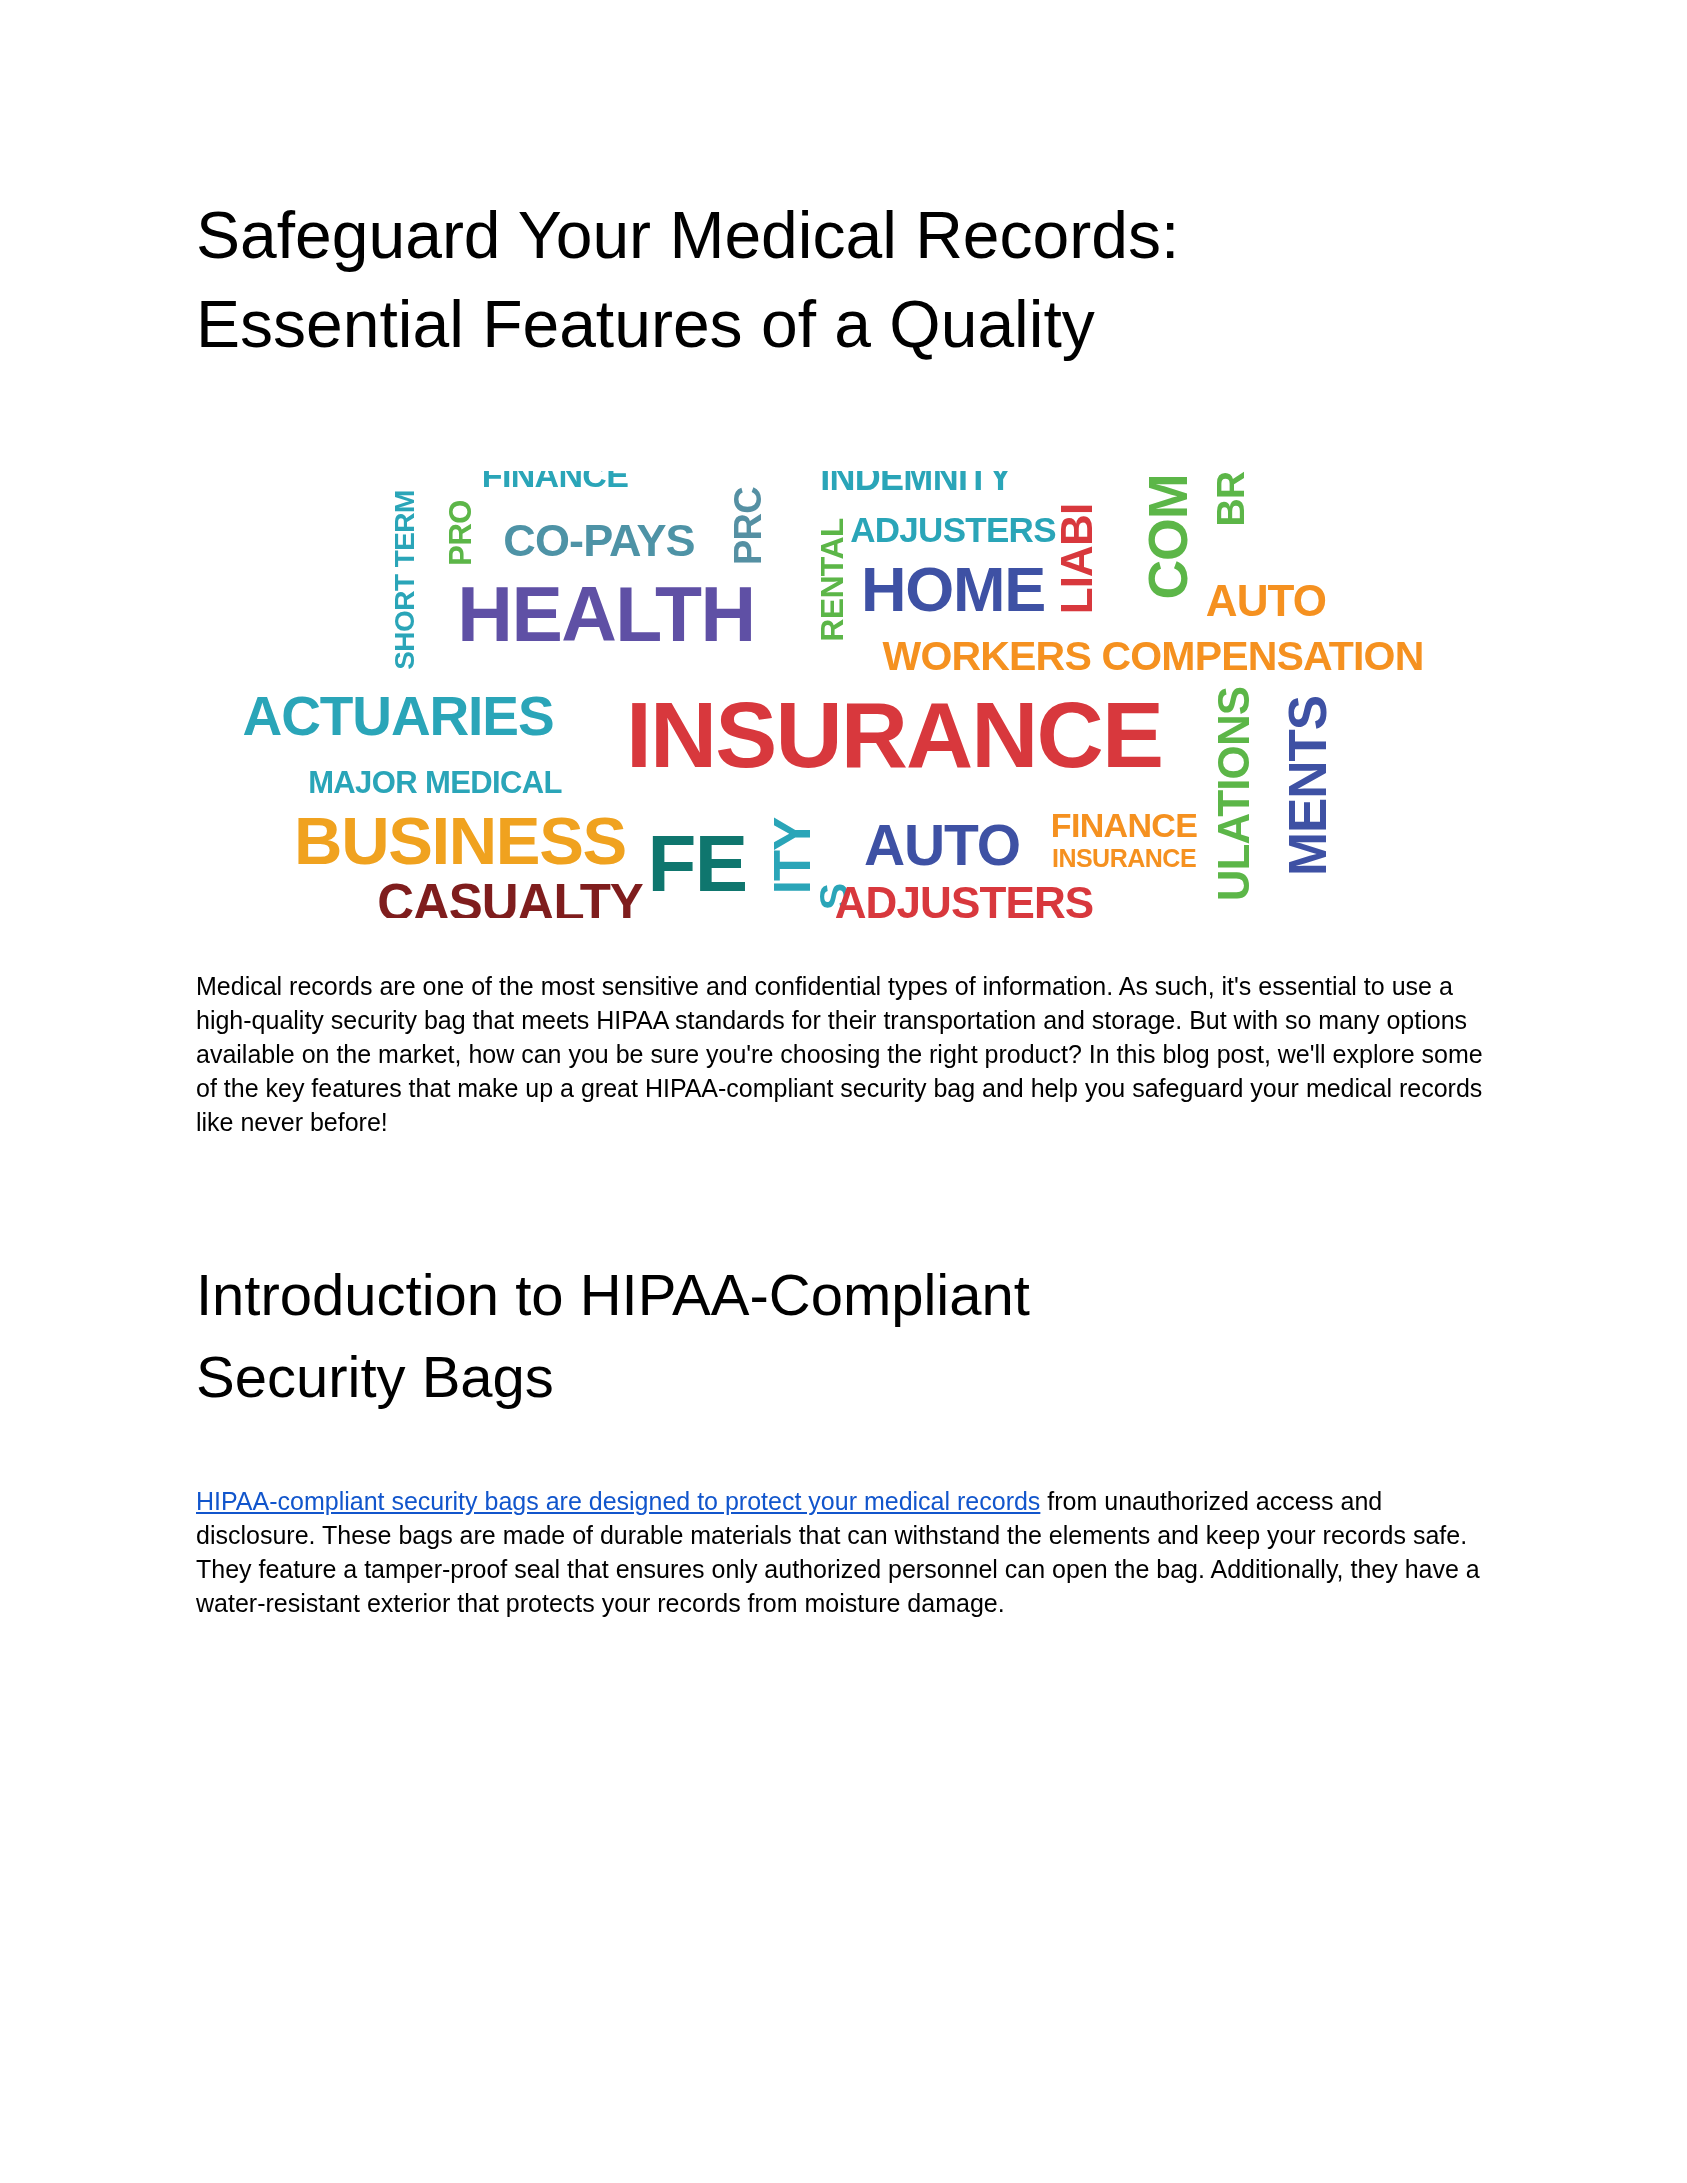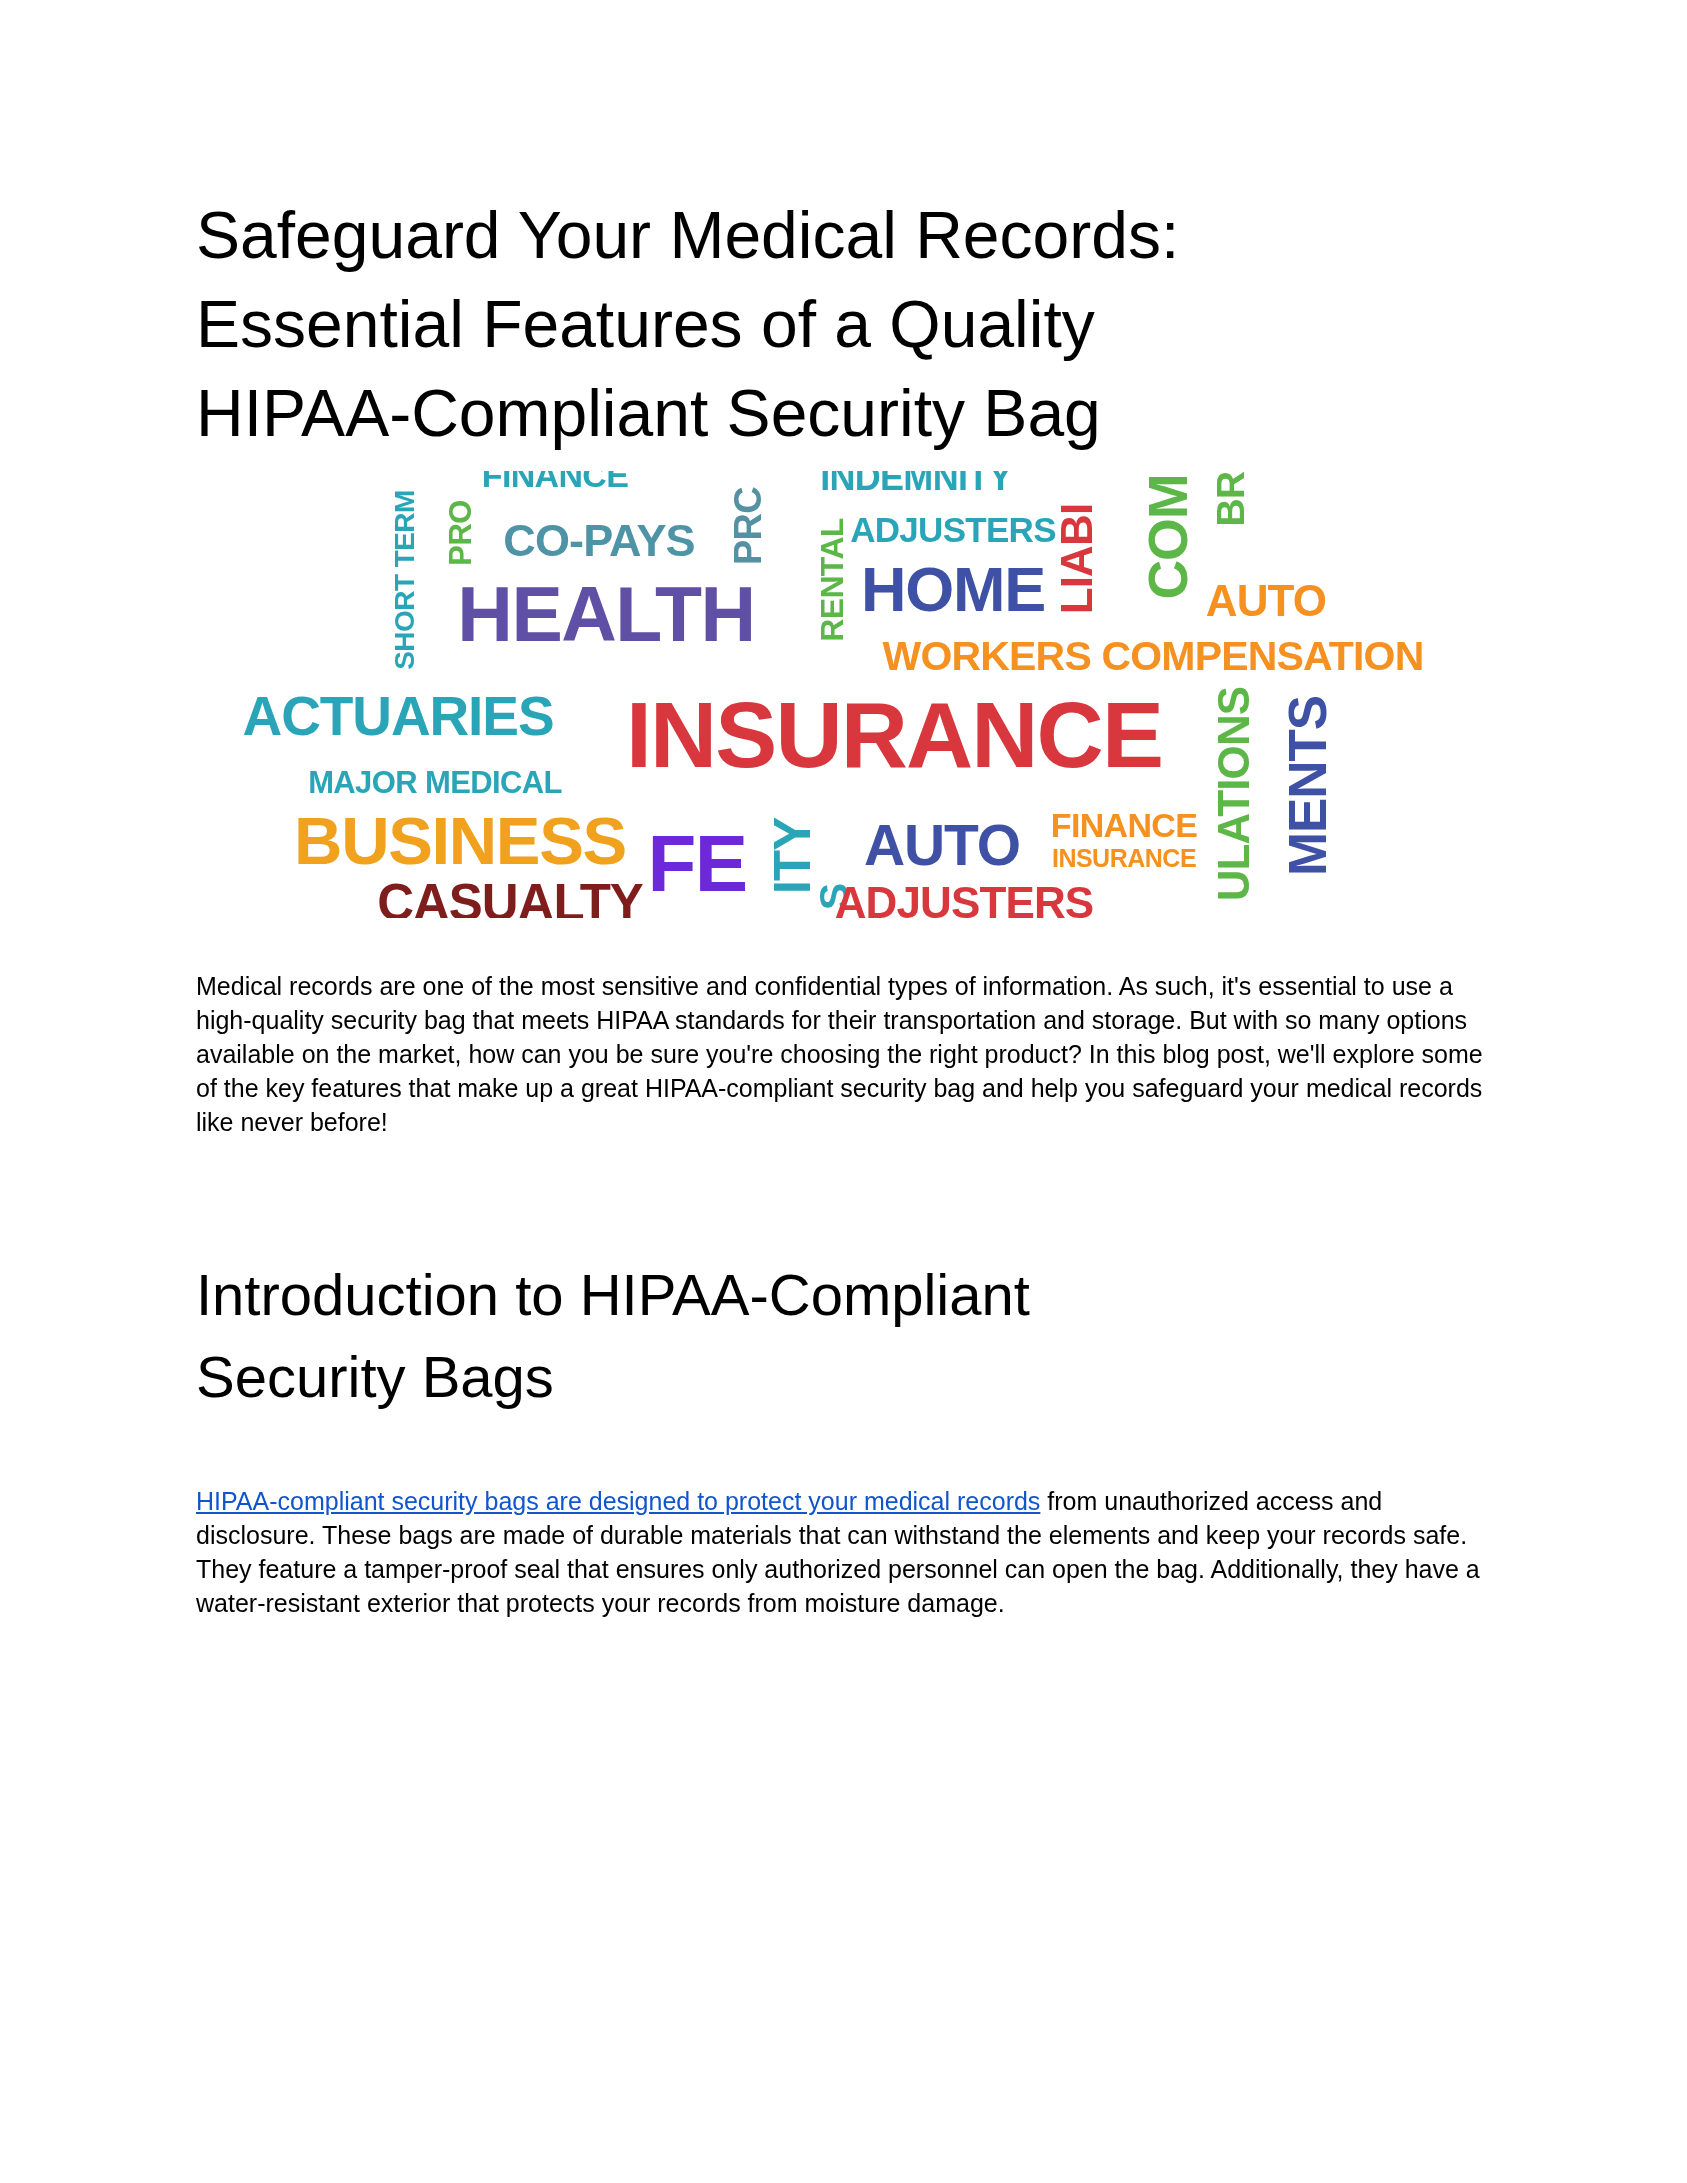--- a/index.html
+++ b/index.html
@@ -44,21 +44,20 @@
   a.doc-link { color:#1155cc; text-decoration:underline; cursor:pointer; }
 </style>
 </head>
 <body>
 
 <div class="page">
 
   <h1 class="doc-title">
     <div>Safeguard Your Medical Records:</div>
     <div>Essential Features of a Quality</div>
-    <div>HIPAA-Compliant Security Bag</div>
   </h1>
 
   <div class="wordcloud">
       <span class="cw" style="left: 343px; top: 4.4px; font-size: 34px; color: rgb(42, 165, 184); transform: translate(-50%, -50%) rotate(0deg);">FINANCE</span>
       <span class="cw" style="left: 704px; top: 7.3px; font-size: 36px; color: rgb(42, 165, 184); transform: translate(-50%, -50%) rotate(0deg);">INDEMNITY</span>
       <span class="cw" style="left: 193px; top: 109px; font-size: 28px; color: rgb(42, 165, 184); transform: translate(-50%, -50%) rotate(-90deg);">SHORT TERM</span>
       <span class="cw" style="left: 248px; top: 62px; font-size: 31px; color: rgb(92, 182, 72); transform: translate(-50%, -50%) rotate(-90deg);">PRO</span>
       <span class="cw" style="left: 387px; top: 69px; font-size: 45px; color: rgb(78, 147, 166); transform: translate(-50%, -50%) rotate(0deg);">CO-PAYS</span>
       <span class="cw" style="left: 536px; top: 55px; font-size: 38px; color: rgb(85, 144, 163); transform: translate(-50%, -50%) rotate(-90deg);">PRC</span>
       <span class="cw" style="left: 620px; top: 109px; font-size: 32px; color: rgb(92, 182, 72); transform: translate(-50%, -50%) rotate(-90deg);">RENTAL</span>
@@ -69,21 +68,21 @@
       <span class="cw" style="left: 1018px; top: 28px; font-size: 39px; color: rgb(92, 182, 72); transform: translate(-50%, -50%) rotate(-90deg);">BR</span>
       <span class="cw" style="left: 1054px; top: 130px; font-size: 44px; color: rgb(245, 145, 32); transform: translate(-50%, -50%) rotate(0deg);">AUTO</span>
       <span class="cw" style="left: 394px; top: 143px; font-size: 77px; color: rgb(95, 80, 165); transform: translate(-50%, -50%) rotate(0deg);">HEALTH</span>
       <span class="cw" style="left: 941px; top: 185px; font-size: 41px; color: rgb(245, 145, 32); transform: translate(-50%, -50%) rotate(0deg);">WORKERS COMPENSATION</span>
       <span class="cw" style="left: 186px; top: 245px; font-size: 55px; color: rgb(42, 165, 184); transform: translate(-50%, -50%) rotate(0deg);">ACTUARIES</span>
       <span class="cw" style="left: 682px; top: 264px; font-size: 93px; color: rgb(216, 56, 61); transform: translate(-50%, -50%) rotate(0deg);">INSURANCE</span>
       <span class="cw" style="left: 223px; top: 311px; font-size: 31px; color: rgb(42, 165, 184); transform: translate(-50%, -50%) rotate(0deg);">MAJOR MEDICAL</span>
       <span class="cw" style="left: 1022px; top: 323px; font-size: 44px; color: rgb(92, 182, 72); transform: translate(-50%, -50%) rotate(-90deg);">ULATIONS</span>
       <span class="cw" style="left: 1095px; top: 315px; font-size: 53px; color: rgb(62, 81, 164); transform: translate(-50%, -50%) rotate(-90deg);">MENTS</span>
       <span class="cw" style="left: 248px; top: 369px; font-size: 67px; color: rgb(240, 162, 31); transform: translate(-50%, -50%) rotate(0deg);">BUSINESS</span>
-      <span class="cw" style="left: 485px; top: 393px; font-size: 80px; color: #6d28d9; transform: translate(-50%, -50%) rotate(0deg);">FE</span>
+      <span class="cw" style="left: 485px; top: 393px; font-size: 80px; color: #0f766e; transform: translate(-50%, -50%) rotate(0deg);">FE</span>
       <span class="cw" style="left: 580px; top: 385px; font-size: 51px; color: rgb(42, 165, 184); transform: translate(-50%, -50%) rotate(-90deg);">ITY</span>
       <span class="cw" style="left: 622px; top: 426px; font-size: 41px; color: rgb(42, 165, 184); transform: translate(-50%, -50%) rotate(-90deg);">S</span>
       <span class="cw" style="left: 730px; top: 374px; font-size: 57px; color: rgb(62, 81, 164); transform: translate(-50%, -50%) rotate(0deg);">AUTO</span>
       <span class="cw" style="left: 912px; top: 354px; font-size: 34px; color: rgb(245, 145, 32); transform: translate(-50%, -50%) rotate(0deg);">FINANCE</span>
       <span class="cw" style="left: 912px; top: 387px; font-size: 25px; color: rgb(245, 145, 32); transform: translate(-50%, -50%) rotate(0deg);">INSURANCE</span>
       <span class="cw" style="left: 274px; top: 431px; font-size: 51px; color: #7f1d1d; transform: translate(-50%, -50%) rotate(0deg); margin-left: 24px;">CASUALTY</span>
       <span class="cw" style="left: 752px; top: 432px; font-size: 44px; color: rgb(216, 56, 61); transform: translate(-50%, -50%) rotate(0deg);">ADJUSTERS</span>
     </div>
 
   <p class="para p1">Medical records are one of the most sensitive and confidential types of information. As such, it's essential to use a high-quality security bag that meets HIPAA standards for their transportation and storage. But with so many options available on the market, how can you be sure you're choosing the right product? In this blog post, we'll explore some of the key features that make up a great HIPAA-compliant security bag and help you safeguard your medical records like never before!</p>

